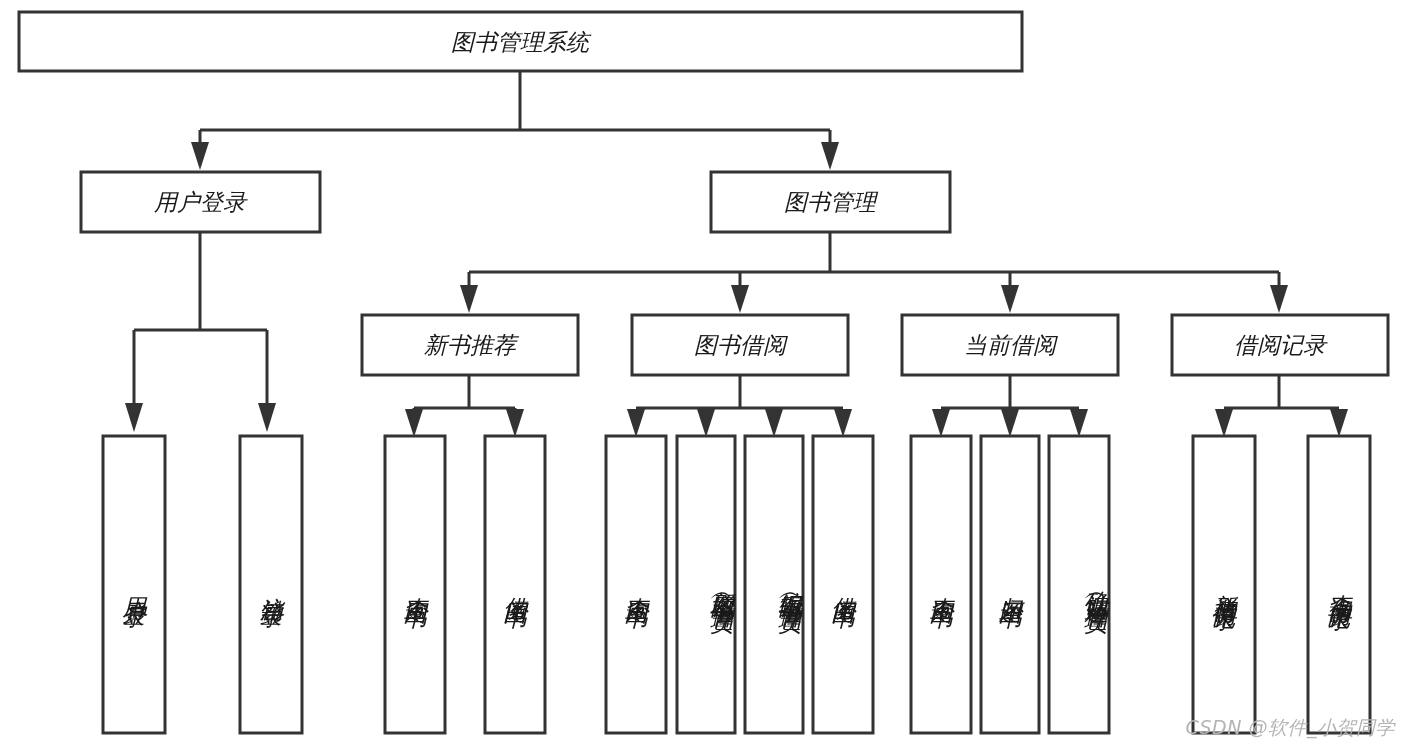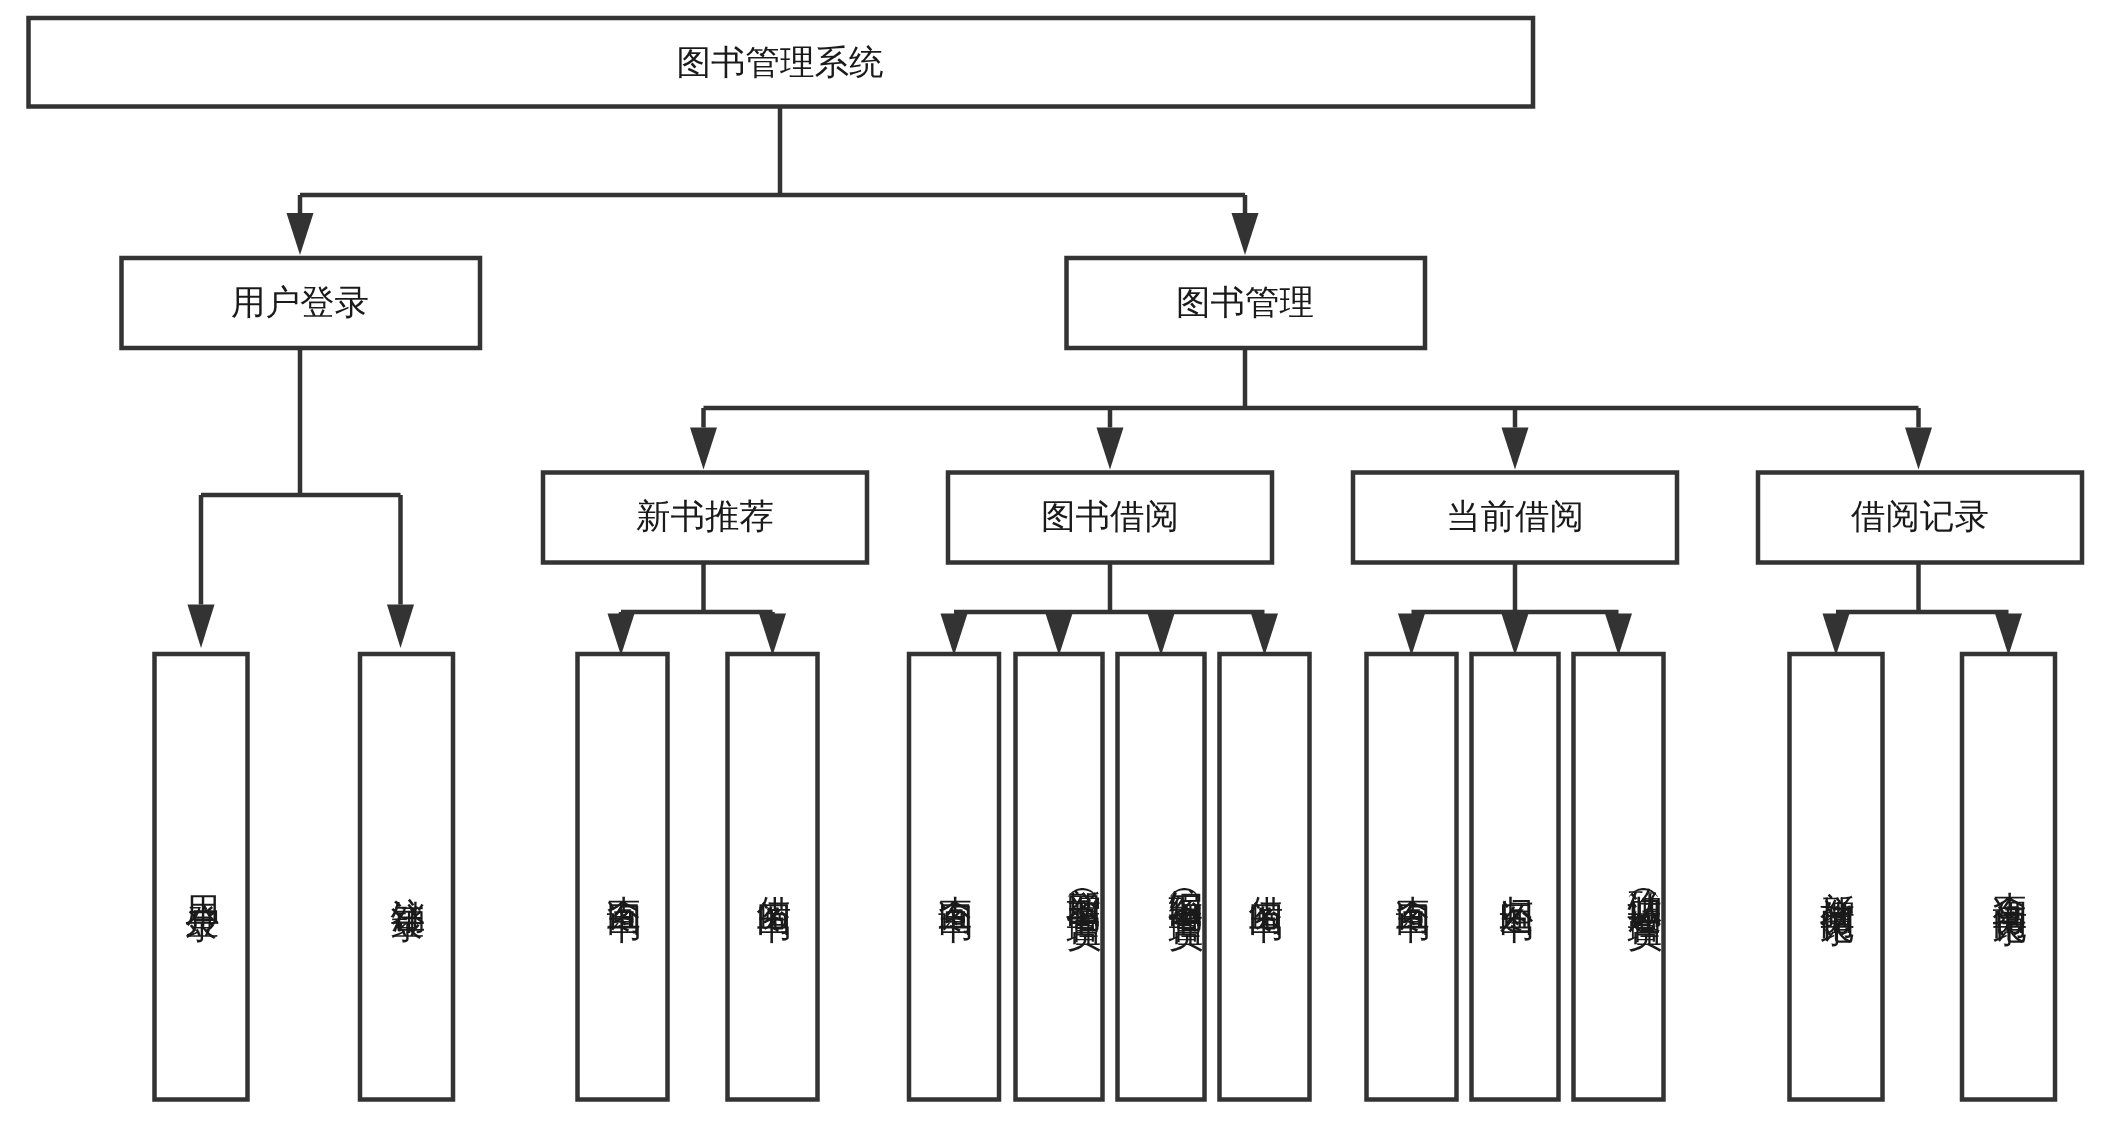--- a/index.html
+++ b/index.html
@@ -12,20 +12,21 @@
     width: 1405px;
     height: 747px;
     overflow: hidden;
     font-family: "DejaVu Sans", "Liberation Sans", sans-serif;
   }
   #diagram-root {
     position: relative;
     width: 1405px;
     height: 747px;
     background: #ffffff;
+    font-style: italic;
   }
   svg#tree-svg {
     position: absolute;
     left: 0;
     top: 0;
     width: 1405px;
     height: 747px;
     display: block;
   }
   .node-box {
@@ -207,14 +208,15 @@
   <div class="leaf-label" style="left:745px; top:441px; width:58px; height:290px; display:flex; align-items:flex-start; justify-content:center;">编辑图书（管理员）</div>
   <div class="leaf-label" style="left:813px; top:436px; width:60px; height:297px; display:flex; align-items:center; justify-content:center;">借阅图书</div>
 
   <div class="leaf-label" style="left:911px; top:436px; width:60px; height:297px; display:flex; align-items:center; justify-content:center;">查询图书</div>
   <div class="leaf-label" style="left:981px; top:436px; width:58px; height:297px; display:flex; align-items:center; justify-content:center;">归还图书</div>
   <div class="leaf-label" style="left:1049px; top:441px; width:60px; height:290px; display:flex; align-items:flex-start; justify-content:center;">确认归还（管理员）</div>
 
   <div class="leaf-label" style="left:1193px; top:436px; width:62px; height:297px; display:flex; align-items:center; justify-content:center;">新增借阅记录</div>
   <div class="leaf-label" style="left:1308px; top:436px; width:62px; height:297px; display:flex; align-items:center; justify-content:center;">查询借阅记录</div>
 
+  <div class="watermark">CSDN @软件_小贺同学</div>
 
 </div>
 
 </body></html>

